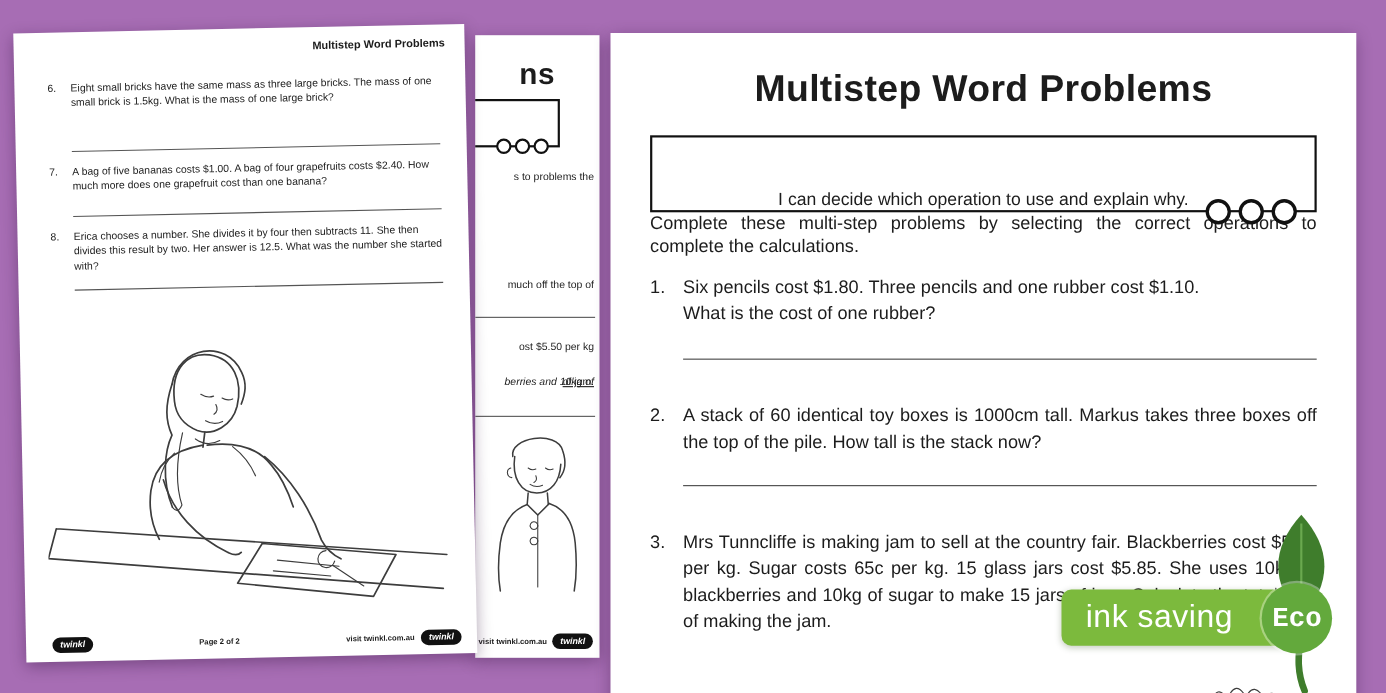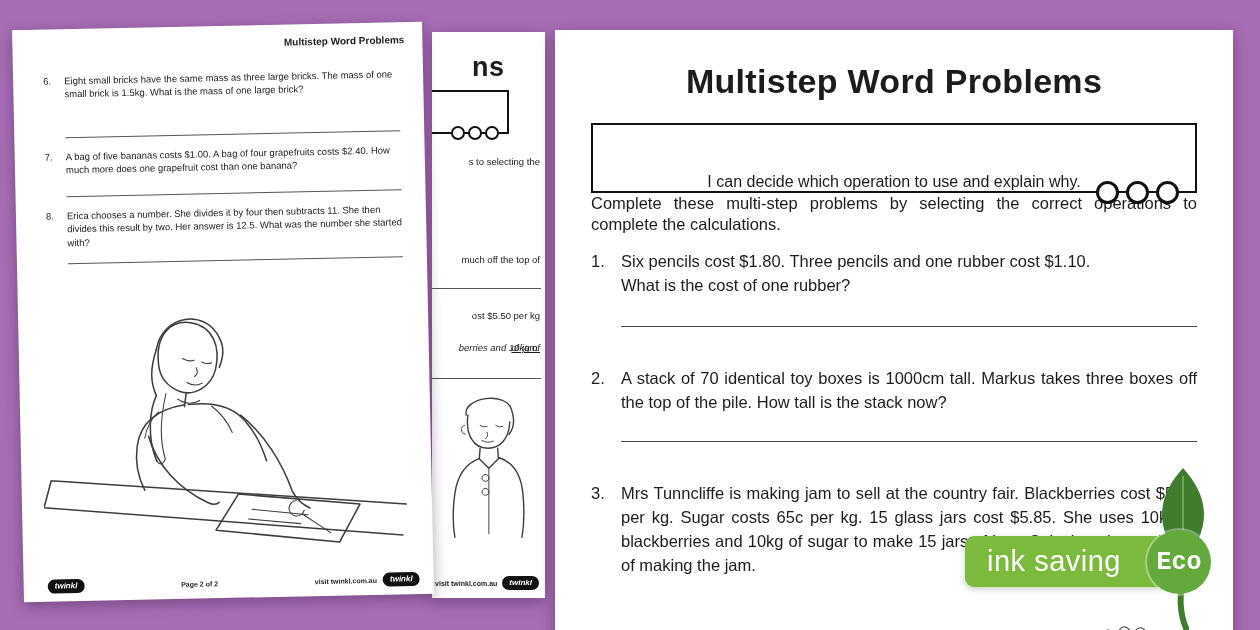--- a/index.html
+++ b/index.html
@@ -118,21 +118,21 @@
 
   <section class="page middle-page">
     <div class="mid-title">ns</div>
     <div class="mid-box">
       <div class="mid-wheels">
         <span class="wheel"></span>
         <span class="wheel"></span>
         <span class="wheel"></span>
       </div>
     </div>
-    <div class="mid-frag f0">s to selecting the</div>
+    <div class="mid-frag f0">s to problems the</div>
     <div class="mid-frag f1">much off the top of</div>
     <div class="mid-rule r0"></div>
     <div class="mid-frag f2">ost $5.50 per kg</div>
     <div class="mid-frag f3">berries and 10kg of</div>
     <div class="mid-frag f4">of jam.</div>
     <div class="mid-rule r1"></div>
     <div class="mid-illustration">
       <svg width="96" height="172" viewBox="0 0 110 190">
         <path class="sketch" d="M30 32 C26 12 76 4 82 26 C86 38 84 48 79 54"></path>
         <path class="sketch" d="M32 32 C29 54 38 70 55 70 C70 70 79 58 80 40"></path>
@@ -235,21 +235,21 @@
         <span class="q-num">1.</span>
         <span class="q-body">
           <span class="q-text" style="display:block">Six pencils cost $1.80. Three pencils and one rubber cost $1.10.
 What is the cost of one rubber?</span>
           <span class="rule-line" style="display:block"></span>
         </span>
       </div>
       <div class="rp-q rq2">
         <span class="q-num">2.</span>
         <span class="q-body">
-          <span class="q-text" style="display:block">A stack of 70 identical toy boxes is 1000cm tall. Markus takes three boxes off the top of the pile. How tall is the stack now?</span>
+          <span class="q-text" style="display:block">A stack of 60 identical toy boxes is 1000cm tall. Markus takes three boxes off the top of the pile. How tall is the stack now?</span>
           <span class="rule-line" style="display:block"></span>
         </span>
       </div>
       <div class="rp-q rq3">
         <span class="q-num">3.</span>
         <span class="q-body">
           <span class="q-text" style="display:block">Mrs Tunncliffe is making jam to sell at the country fair. Blackberries cost $5.50 per kg. Sugar costs 65c per kg. 15 glass jars cost $5.85. She uses 10kg of blackberries and 10kg of sugar to make 15 jars of jam. Calculate the total cost of making the jam.</span>
 
         </span>
       </div>

